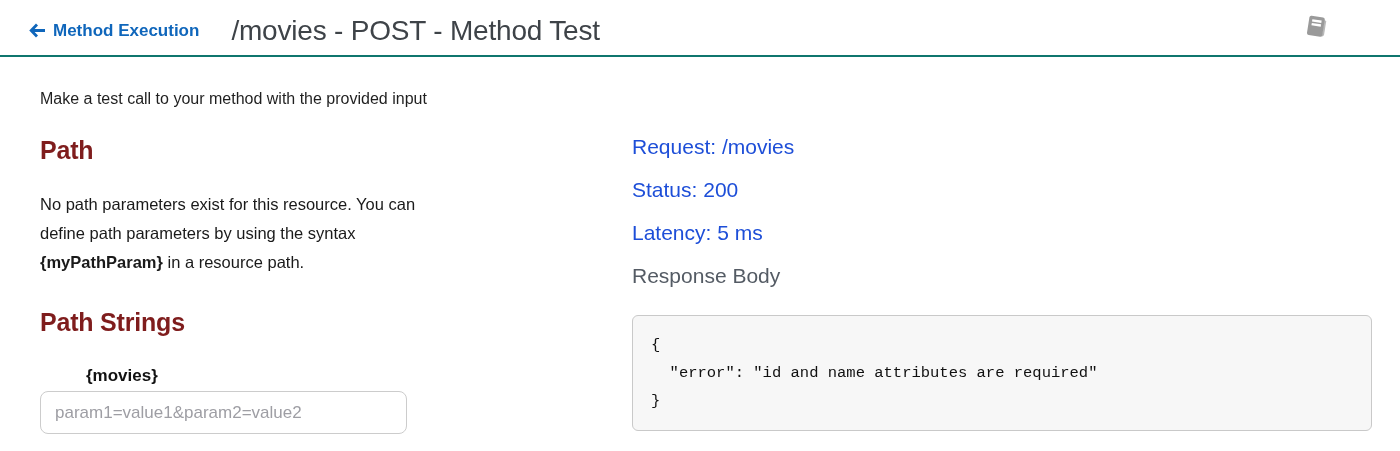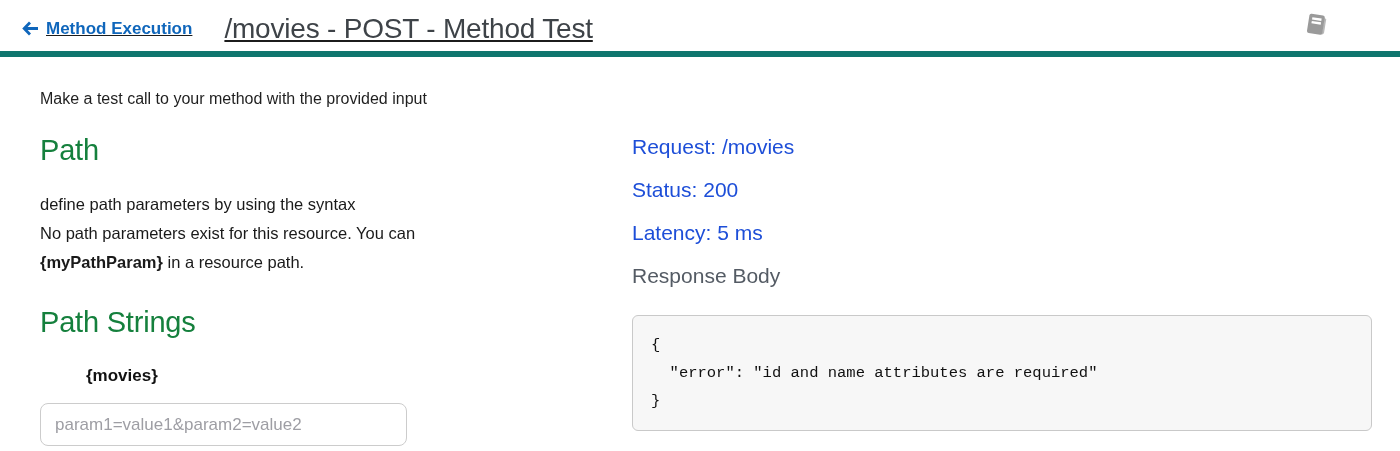--- a/index.html
+++ b/index.html
@@ -9,24 +9,23 @@
     font-family: "Liberation Sans", sans-serif;
     color: #1c1c1c;
   }
   .page { width: 1400px; height: 451px; position: relative; }
 
   
   header {
     height: 57px;
     display: flex;
     align-items: center;
-    padding: 6px 28px 0 22px;
-    border-bottom: 6px solid #0f766e;
+    padding: 6px 28px 0 29px;
+    border-bottom: 2px solid #0f766e;
     background: #ffffff;
-    text-decoration: underline;
   }
   .back {
     display: inline-flex;
     align-items: center;
     gap: 7px;
     color: #0f66bb;
     font-size: 17px;
     font-weight: 700;
     text-decoration: none;
     cursor: pointer;
@@ -51,37 +50,37 @@
   }
 
   
   main { padding: 0 28px 0 40px; }
   .intro { margin-top: 33px; font-size: 16px; color: #1f1f1f; }
   .cols { display: flex; margin-top: 26px; }
   .left { width: 592px; flex: 0 0 592px; }
   .right { flex: 1 1 auto; min-width: 0; }
 
   h2.sec {
-    font-size: 29px;
-    font-weight: 400;
-    color: #15803d;
+    font-size: 25px;
+    font-weight: 700;
+    color: #7f1d1d;
     line-height: 32px;
     letter-spacing: -0.2px;
   }
   .note {
     margin-top: 24px;
     font-size: 16.5px;
     line-height: 29px;
     color: #1a1a1a;
     max-width: 505px;
   }
   h2.qs-head { margin-top: 29px; }
   .param { margin-top: 28px; font-size: 17px; font-weight: 700; color: #111; margin-left: 46px; }
   input.qs {
-    margin-top: 17px;
+    margin-top: 5px;
     width: 367px;
     height: 43px;
     border: 1px solid #cccccc;
     border-radius: 8px;
     padding: 0 14px;
     font-family: "Liberation Sans", sans-serif;
     font-size: 17px;
     color: #333;
     outline: none;
     background: #ffffff;
@@ -132,22 +131,22 @@
   </header>
 
   <main>
     <p class="intro">Make a test call to your method with the provided input</p>
 
     <div class="cols">
 
       <section class="left">
         <h2 class="sec">Path</h2>
         <div class="note">
+          <div>No path parameters exist for this resource. You can</div>
           <div>define path parameters by using the syntax</div>
-          <div>No path parameters exist for this resource. You can</div>
           <div><b>{myPathParam}</b><span> in a resource path.</span></div>
         </div>
         <h2 class="sec qs-head">Path Strings</h2>
         <div class="param">{movies}</div>
         <input class="qs" type="text" placeholder="param1=value1&amp;param2=value2" style="">
       </section>
 
       <section class="right">
         <div class="rline">Request: /movies</div>
         <div class="rline">Status: 200</div>

